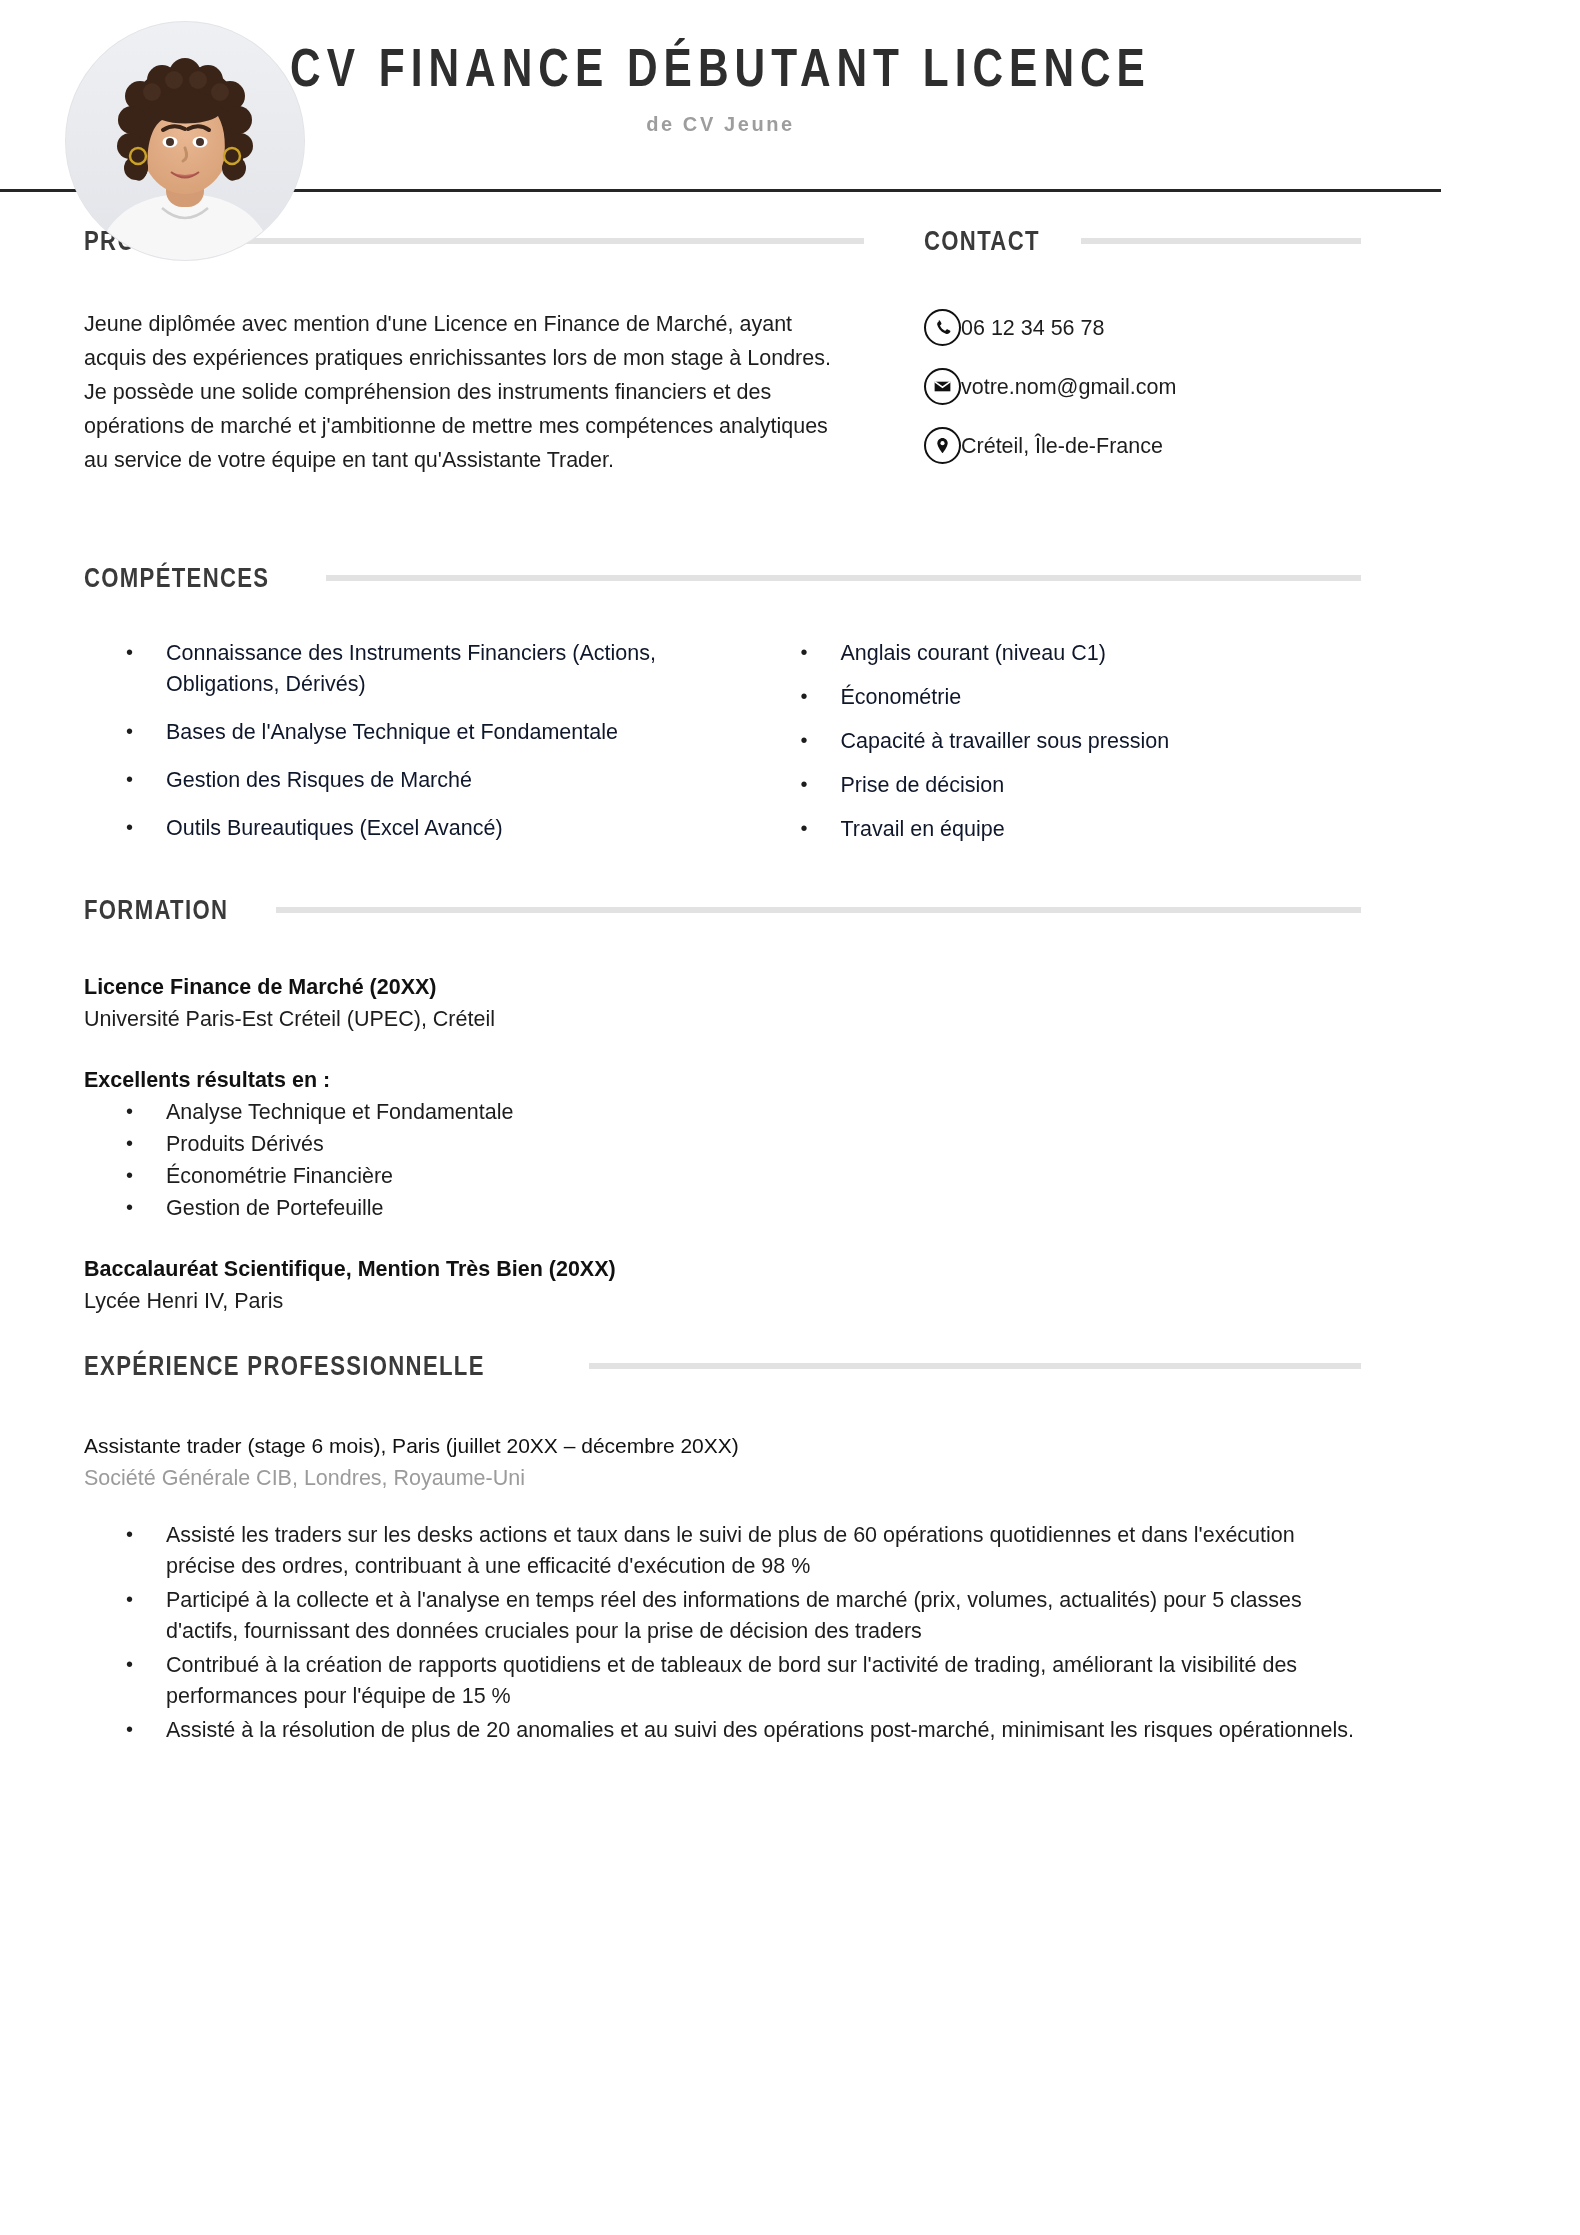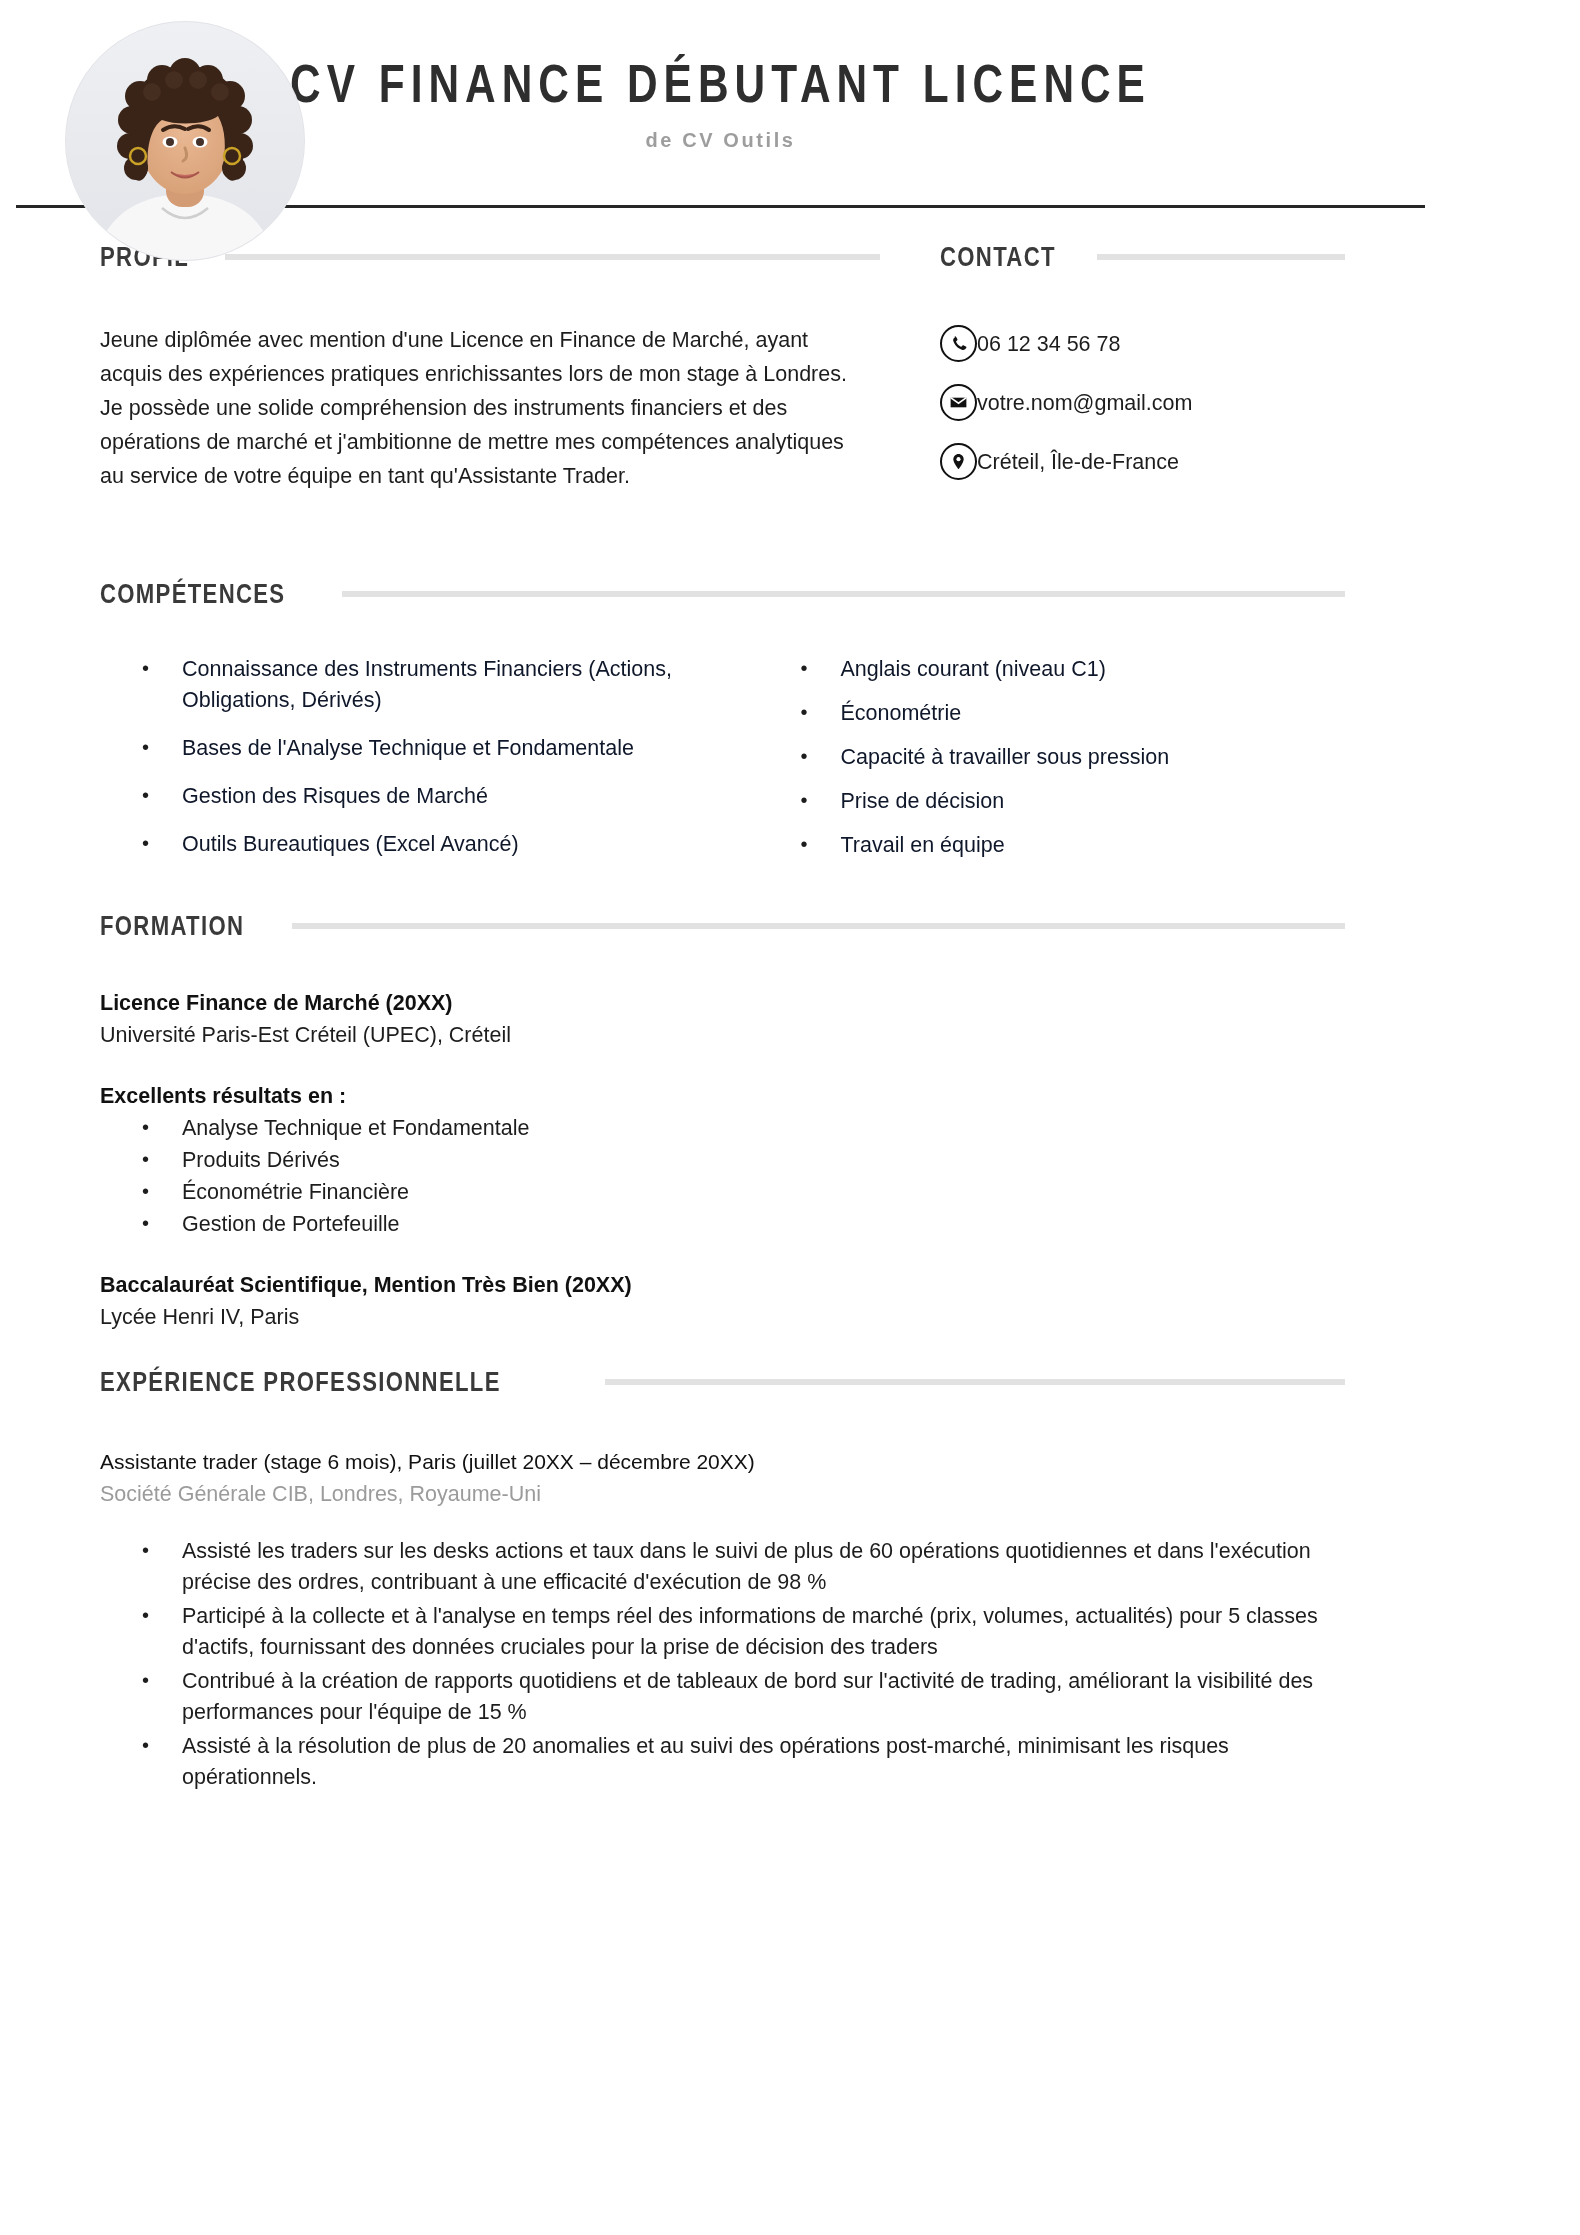--- a/index.html
+++ b/index.html
@@ -11,21 +11,21 @@
     font-family: "Liberation Sans", sans-serif;
     color: #1a1a1a;
     -webkit-font-smoothing: antialiased;
   }
 
   .page {
     position: relative;
     width: 1441px;
     min-height: 2235px;
     background: #fff;
-    padding: 16px;
+    padding: 0;
     overflow: hidden;
   }
 
   
   .header {
     position: relative;
     height: 192px;
   }
   .header-inner {
     text-align: center;
@@ -237,21 +237,21 @@
   .spacer-lg { height: 52px; }
 </style>
 </head>
 <body>
 
 <div class="page">
 
   <div class="header">
     <div class="header-inner">
       <div class="cv-title">CV FINANCE DÉBUTANT LICENCE</div>
-      <div class="cv-subtitle">de CV Outils</div>
+      <div class="cv-subtitle">de CV Jeune</div>
     </div>
     <div class="header-rule"></div>
   </div>
 
   <div class="photo">
     <svg viewBox="0 0 238 238" preserveAspectRatio="xMidYMid slice">
       <defs>
         <clipPath id="circ">
             <circle cx="119" cy="119" r="119"></circle>
           </clipPath>

